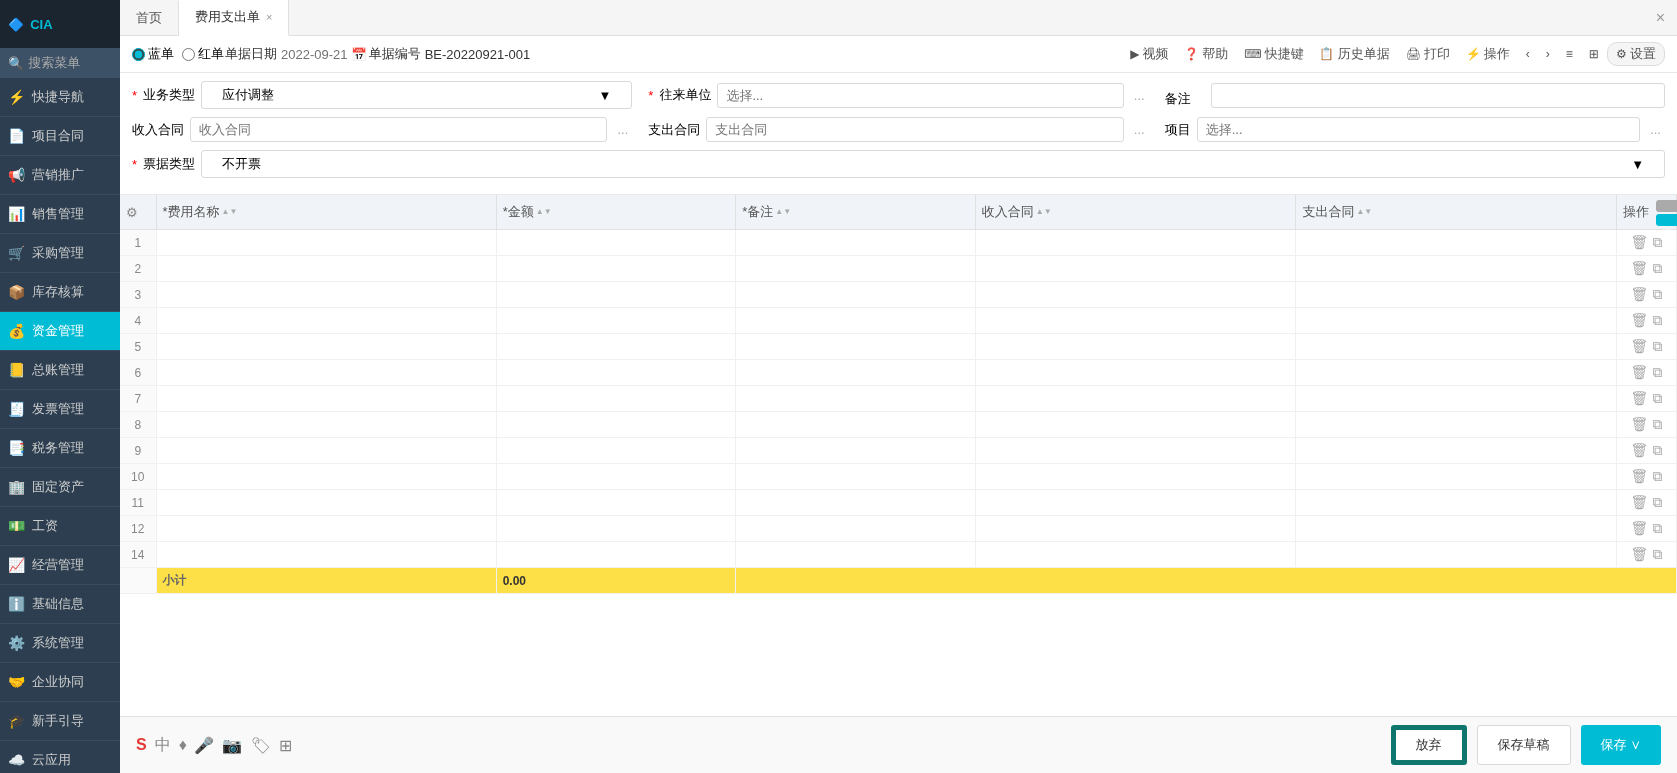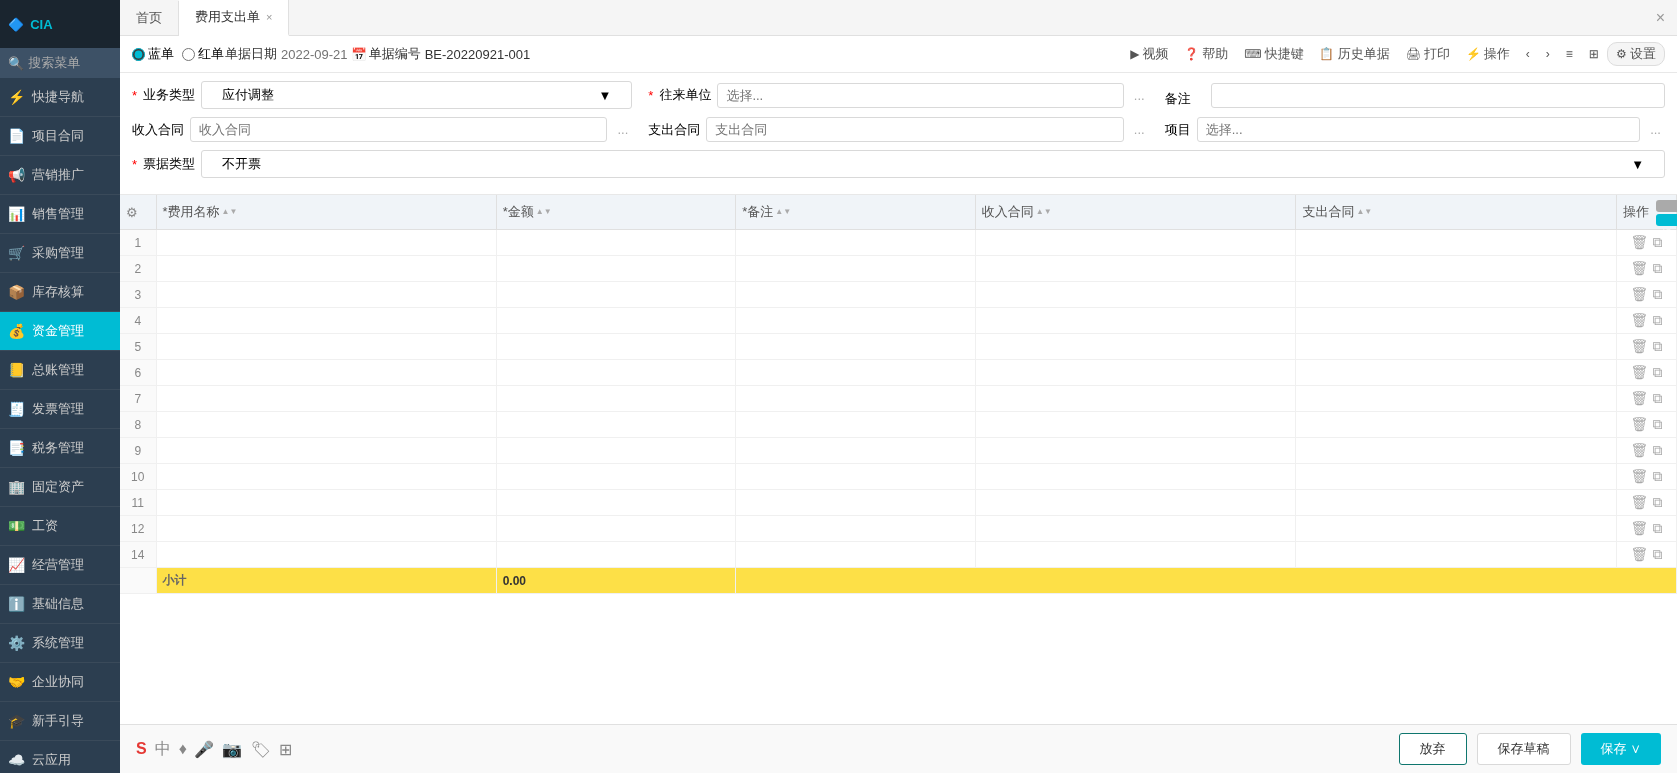--- a/index.html
+++ b/index.html
@@ -59,21 +59,21 @@
     .col-action { width: 60px; text-align: center; }
     .action-icons { display: flex; gap: 4px; justify-content: center; }
     .action-icon { cursor: pointer; color: #aaa; font-size: 14px; }
     .subtotal-row td { background: #fde047; font-weight: bold; color: #333; }
 
     
     .bottom-bar { padding: 8px 16px; background: #f9f9f9; border-top: 1px solid #e0e0e0; display: flex; align-items: center; justify-content: space-between; }
     .bottom-icons { display: flex; gap: 8px; align-items: center; }
     .bottom-icon { cursor: pointer; color: #888; font-size: 16px; }
     .bottom-buttons { display: flex; gap: 10px; }
-    .btn-discard { border: 1px solid #0f766e; background: #fff; padding: 6px 20px; border-radius: 3px; cursor: pointer; color: #333; }
+    .btn-discard { border: 5px solid #0f766e; background: #fff; padding: 6px 20px; border-radius: 3px; cursor: pointer; color: #333; }
     .btn-draft { border: 1px solid #d9d9d9; background: #fff; padding: 6px 20px; border-radius: 3px; cursor: pointer; color: #333; }
     .btn-save { background: #00bcd4; color: #fff; border: none; padding: 6px 20px; border-radius: 3px; cursor: pointer; display: flex; align-items: center; gap: 4px; }
 
     
     ::-webkit-scrollbar { width: 6px; height: 6px; }
     ::-webkit-scrollbar-track { background: #f1f1f1; }
     ::-webkit-scrollbar-thumb { background: #ccc; border-radius: 3px; }
   </style>
 </head>
 <body>

